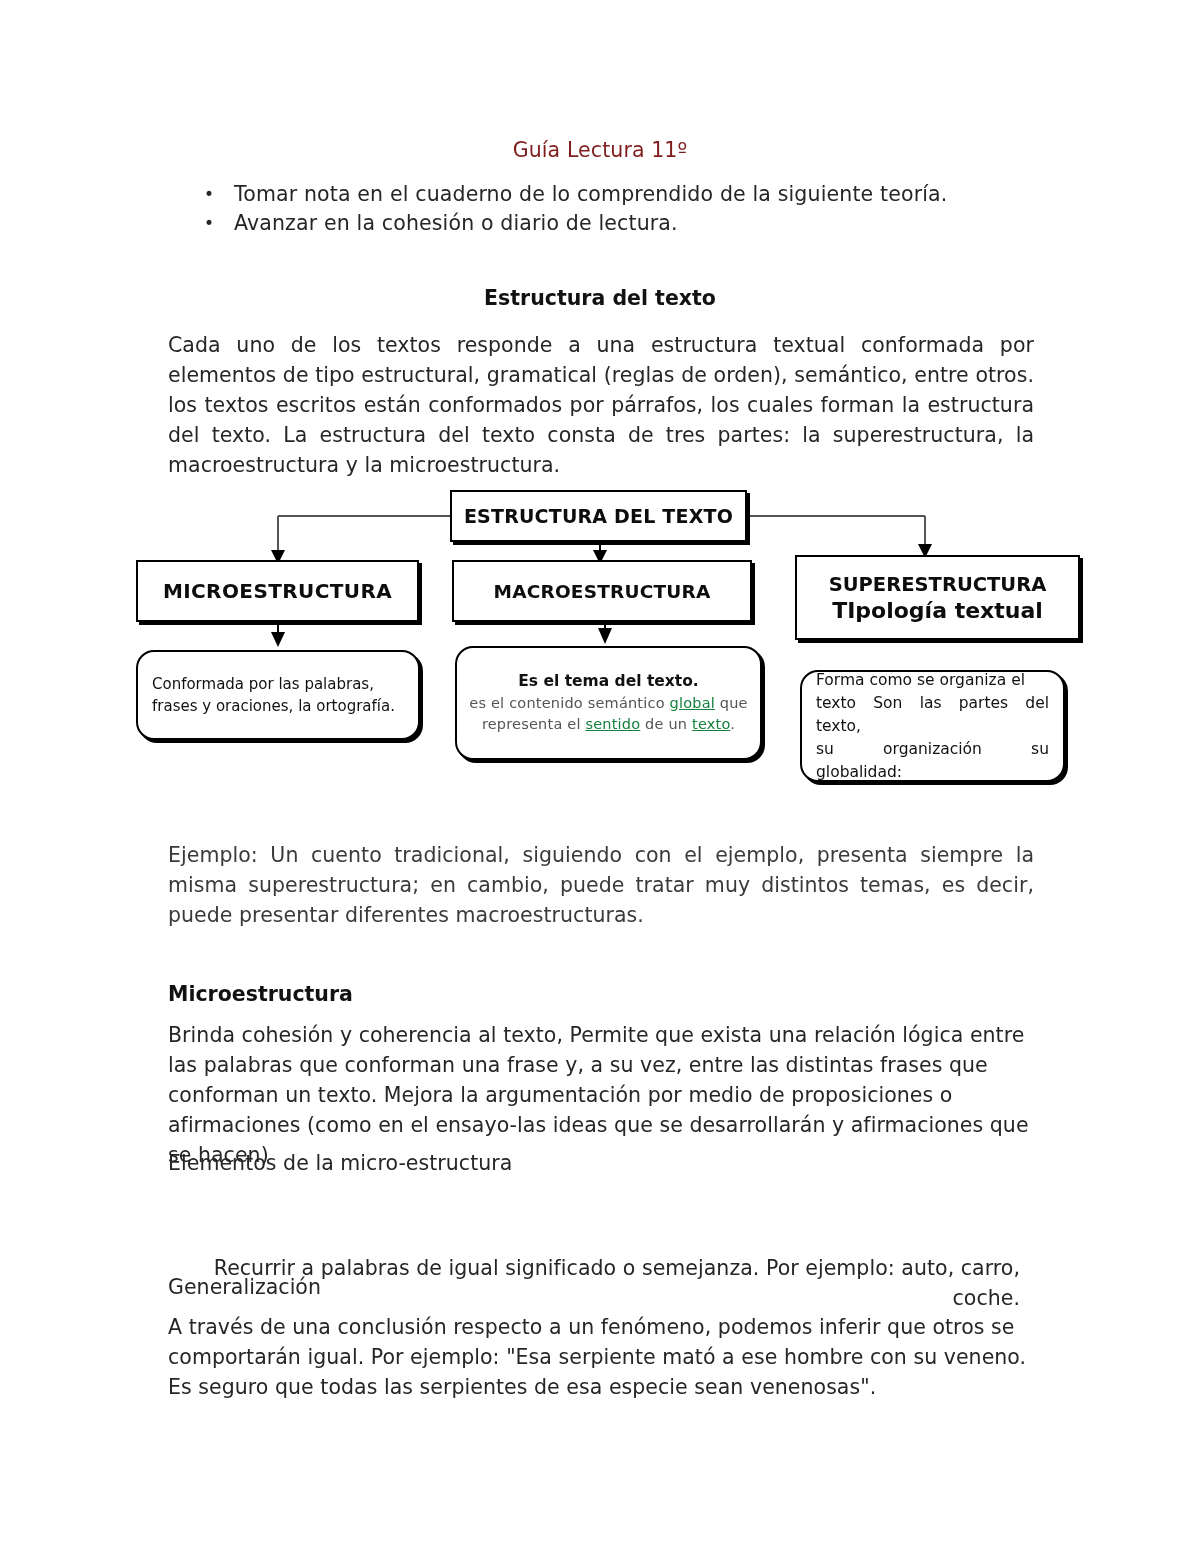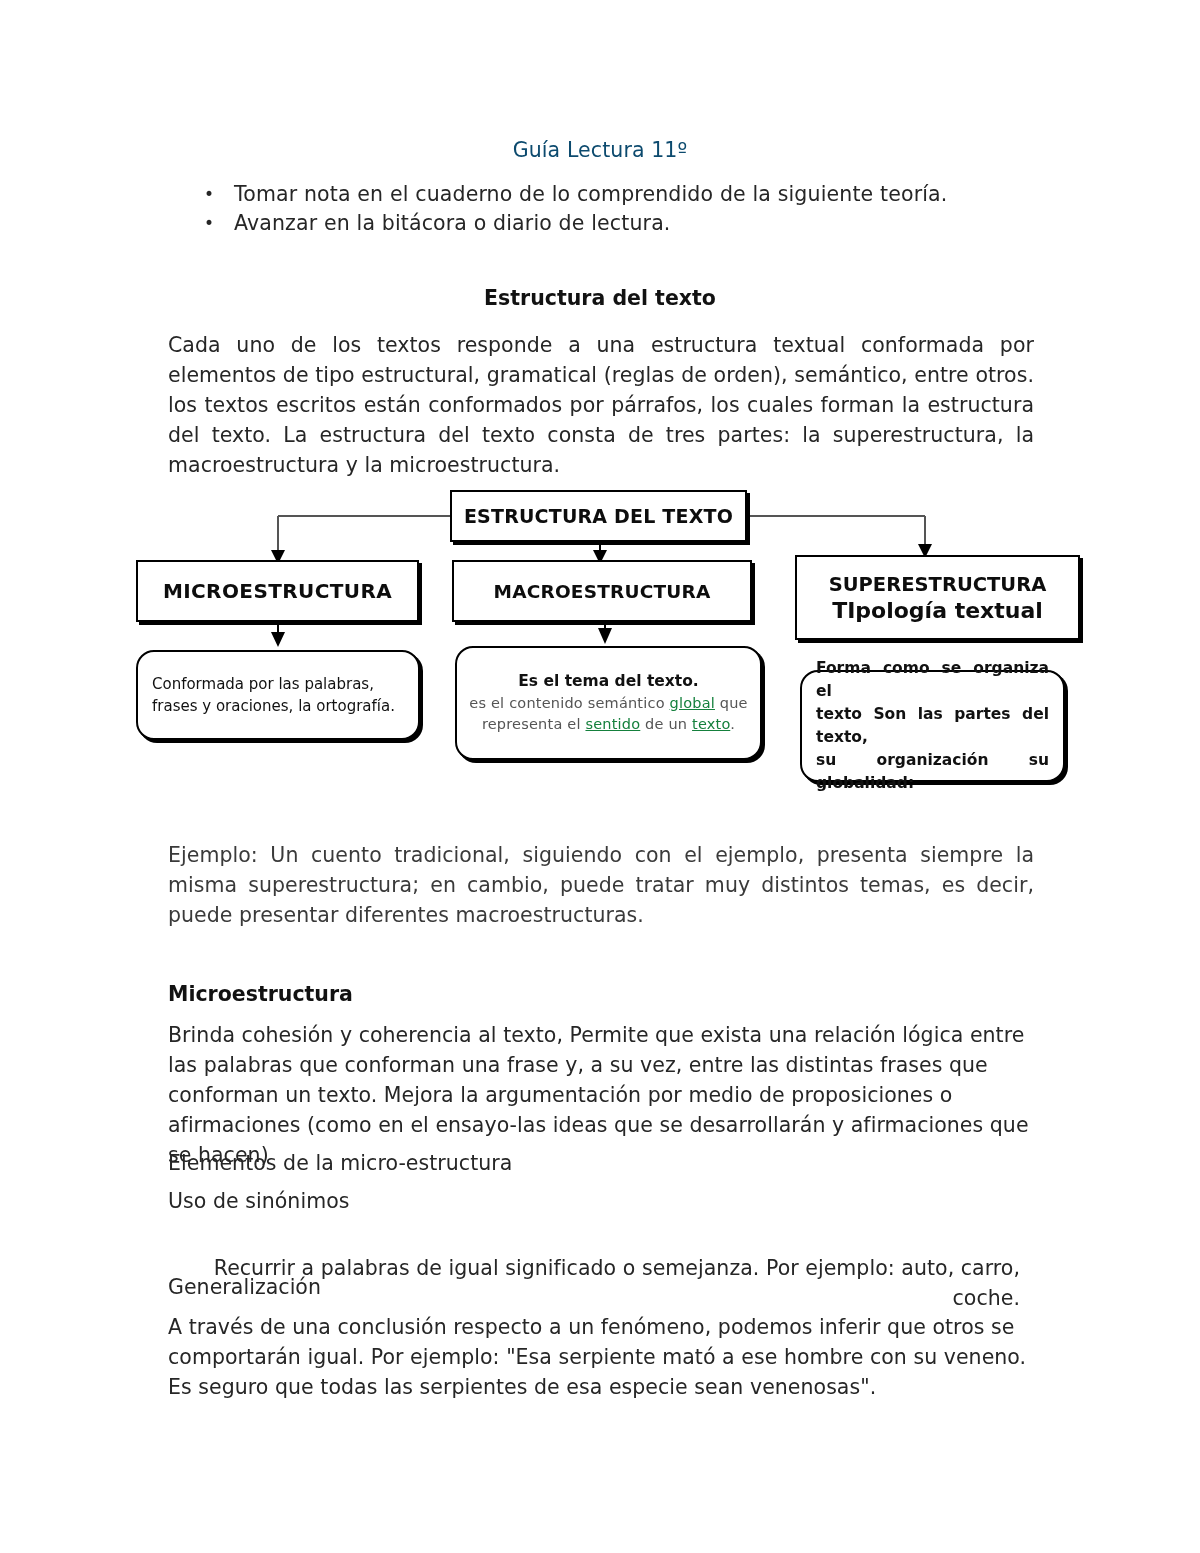--- a/index.html
+++ b/index.html
@@ -23,21 +23,21 @@
 
   
   .doc-title {
     position: absolute;
     left: 168px;
     top: 137px;
     width: 864px;
     text-align: center;
     font-size: 20.5px;
     line-height: 1.35;
-    color: #0c4a6e;
+    color: #7f1d1d;
     letter-spacing: 0.1px;
   }
 
   .bullet-list {
     position: absolute;
     left: 196px;
     top: 180px;
     width: 840px;
     margin: 0;
     padding: 0;
@@ -183,38 +183,38 @@
   #leaf-super {
     left: 800px; top: 200px; width: 265px; height: 112px;
     font-size: 15.5px; line-height: 23px;
     padding: 0 14px;
     text-align: justify;
     color: #111111;
     flex-direction: column;
     justify-content: center;
     align-items: stretch;
   }
-  #leaf-super .sup-text { text-align: justify; text-justify: inter-word; font-weight: bold; }
+  #leaf-super .sup-text { text-align: justify; text-justify: inter-word; }
   #leaf-super .sup-text .lastline { text-align: left; }
 </style>
 </head>
 <body>
 
 <div class="page">
 
   <div class="doc-title">Guía Lectura 11º</div>
 
   <ul class="bullet-list">
     <li>
       <span class="bullet-dot">•</span>
       <span>Tomar nota en el cuaderno de lo comprendido de la siguiente teoría.</span>
     </li>
     <li>
       <span class="bullet-dot">•</span>
-      <span>Avanzar en la bitácora o diario de lectura.</span>
+      <span>Avanzar en la cohesión o diario de lectura.</span>
     </li>
   </ul>
 
   <div class="section-heading-center">Estructura del texto</div>
 
   <div class="para justified" id="intro-paragraph">Cada uno de los textos responde a una estructura textual conformada por elementos de tipo estructural, gramatical (reglas de orden), semántico, entre otros. los textos escritos están conformados por párrafos, los cuales forman la estructura del texto. La estructura del texto consta de tres partes: la superestructura, la macroestructura y la microestructura.</div>
 
   <div class="diagram">
 
     <svg width="1200" height="340">
@@ -278,21 +278,20 @@
   </div>
 
   <div class="para justified" id="ejemplo-paragraph">Ejemplo: Un cuento tradicional, siguiendo con el ejemplo, presenta siempre la misma superestructura; en cambio, puede tratar muy distintos temas, es decir, puede presentar diferentes macroestructuras.</div>
 
   <div class="subsection-heading" id="micro-heading">Microestructura</div>
 
   <div class="para left" id="micro-paragraph">Brinda cohesión y coherencia al texto, Permite que exista una relación lógica entre las palabras que conforman una frase y, a su vez, entre las distintas frases que conforman un texto. Mejora la argumentación por medio de proposiciones o afirmaciones (como en el ensayo-las ideas que se desarrollarán y afirmaciones que se hacen)</div>
 
   <div class="para left" id="elementos-line">Elementos de la micro-estructura</div>
 
-  <div class="para left" id="sinonimos-line">Uso de sinónimos</div>
 
   <div class="para left" id="sinonimos-desc">Recurrir a palabras de igual significado o semejanza. Por ejemplo: auto, carro, coche.</div>
 
   <div class="para left" id="generalizacion-line">Generalización</div>
 
   <div class="para left" id="generalizacion-desc">A través de una conclusión respecto a un fenómeno, podemos inferir que otros se comportarán igual. Por ejemplo: "Esa serpiente mató a ese hombre con su veneno. Es seguro que todas las serpientes de esa especie sean venenosas".</div>
 
 </div>
 
 </body></html>

